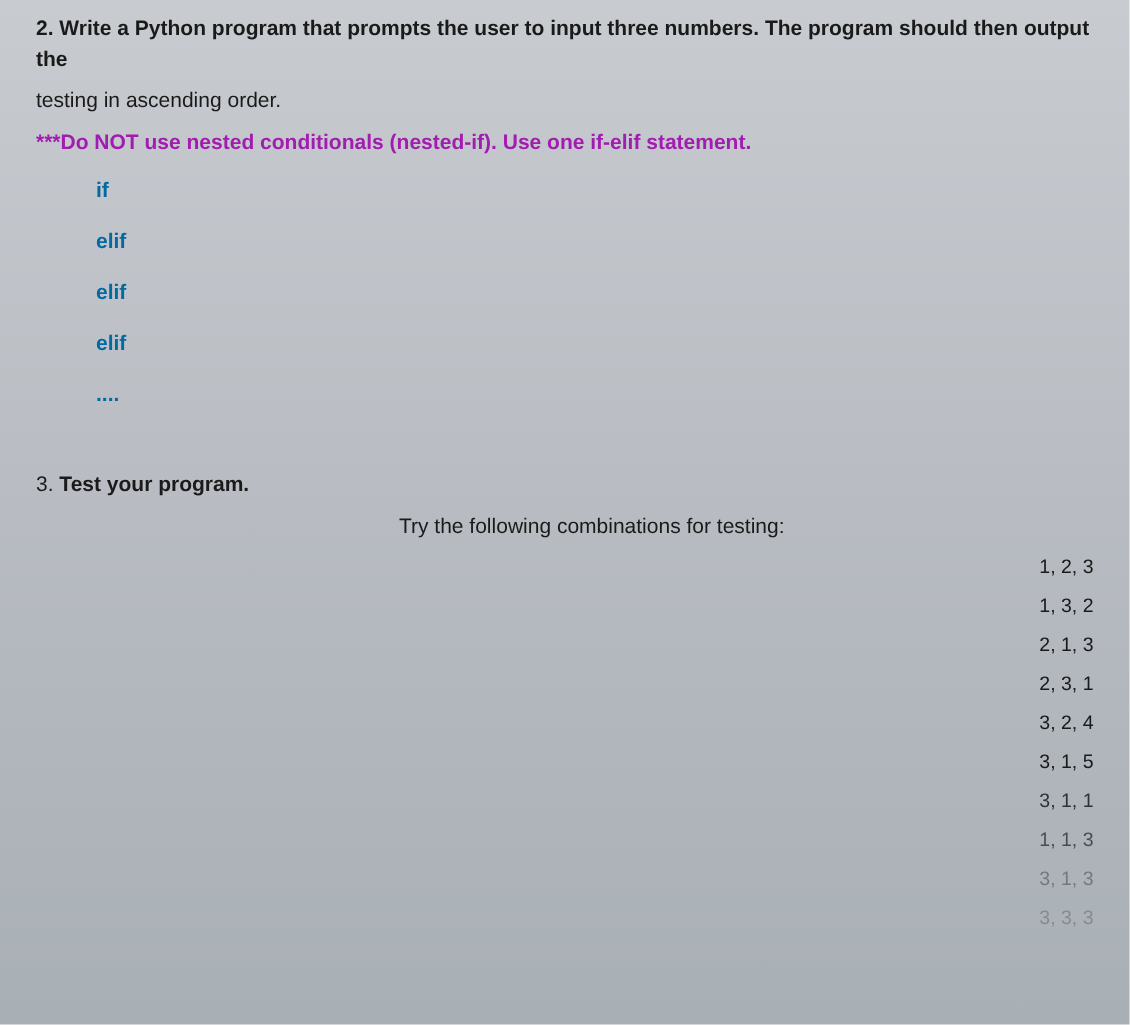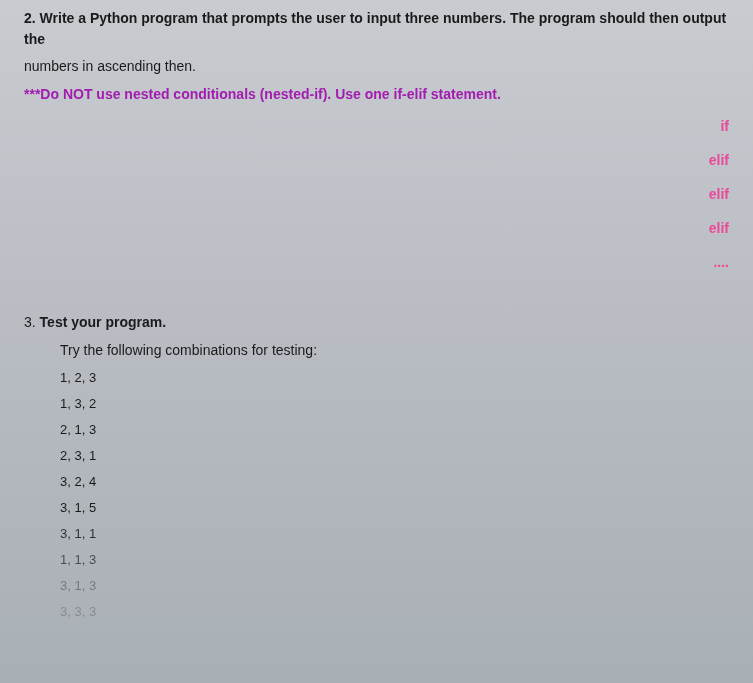--- a/index.html
+++ b/index.html
@@ -34,48 +34,49 @@
       color: #a21caf;
     }
     .code-structure {
       margin-left: 40px;
       margin-bottom: 44px;
     }
     .code-line {
       font-size: 14px;
       font-weight: bold;
       margin-bottom: 18px;
-      color: #ec4899;
-      text-align: right;
+      color: #0369a1;
     }
     .ellipsis {
       font-size: 14px;
       font-weight: bold;
       margin-bottom: 0;
     }
     .question3 {
       font-size: 14px;
       font-weight: normal;
       margin-bottom: 12px;
     }
     .q3-bold {
       font-weight: bold;
     }
     .try-text {
       font-size: 14px;
       margin-left: 36px;
       margin-bottom: 12px;
+      text-align: center;
     }
     .combinations {
       margin-left: 36px;
     }
     .combo-line {
       font-size: 13px;
       margin-bottom: 11px;
       color: #1a1a1a;
+      text-align: right;
     }
     .faded-1 {
       opacity: 0.85;
     }
     .faded-2 {
       opacity: 0.68;
     }
     .faded-3 {
       opacity: 0.52;
     }
@@ -88,21 +89,21 @@
   </style>
 </head>
 <body>
 
 <div class="page">
 
   <div class="question-line">
     <span>2.</span>
     <span>Write a Python program that prompts the user to input three numbers. The program should then output the</span>
   </div>
-  <div class="question-continuation">numbers in ascending then.</div>
+  <div class="question-continuation">testing in ascending order.</div>
 
   <div class="note">***Do NOT use nested conditionals (nested-if). Use one if-elif statement.</div>
 
   <div class="code-structure">
     <div class="code-line">if</div>
     <div class="code-line">elif</div>
     <div class="code-line">elif</div>
     <div class="code-line">elif</div>
     <div class="code-line ellipsis">....</div>
   </div>

